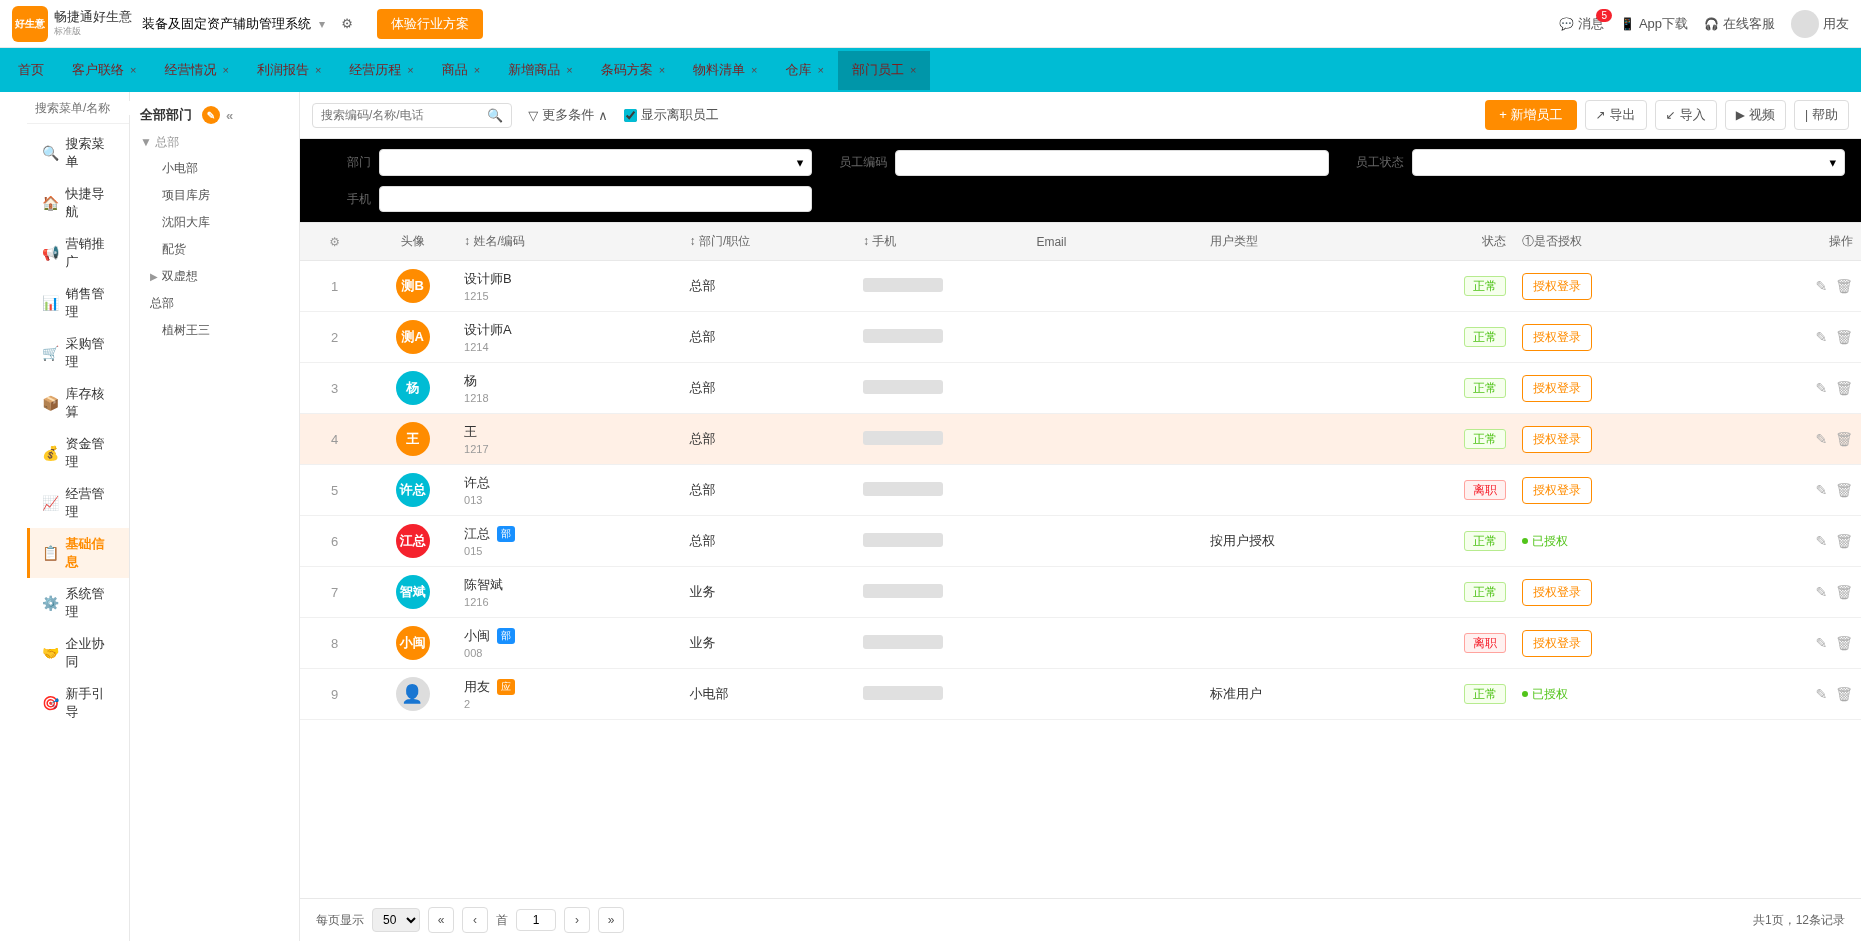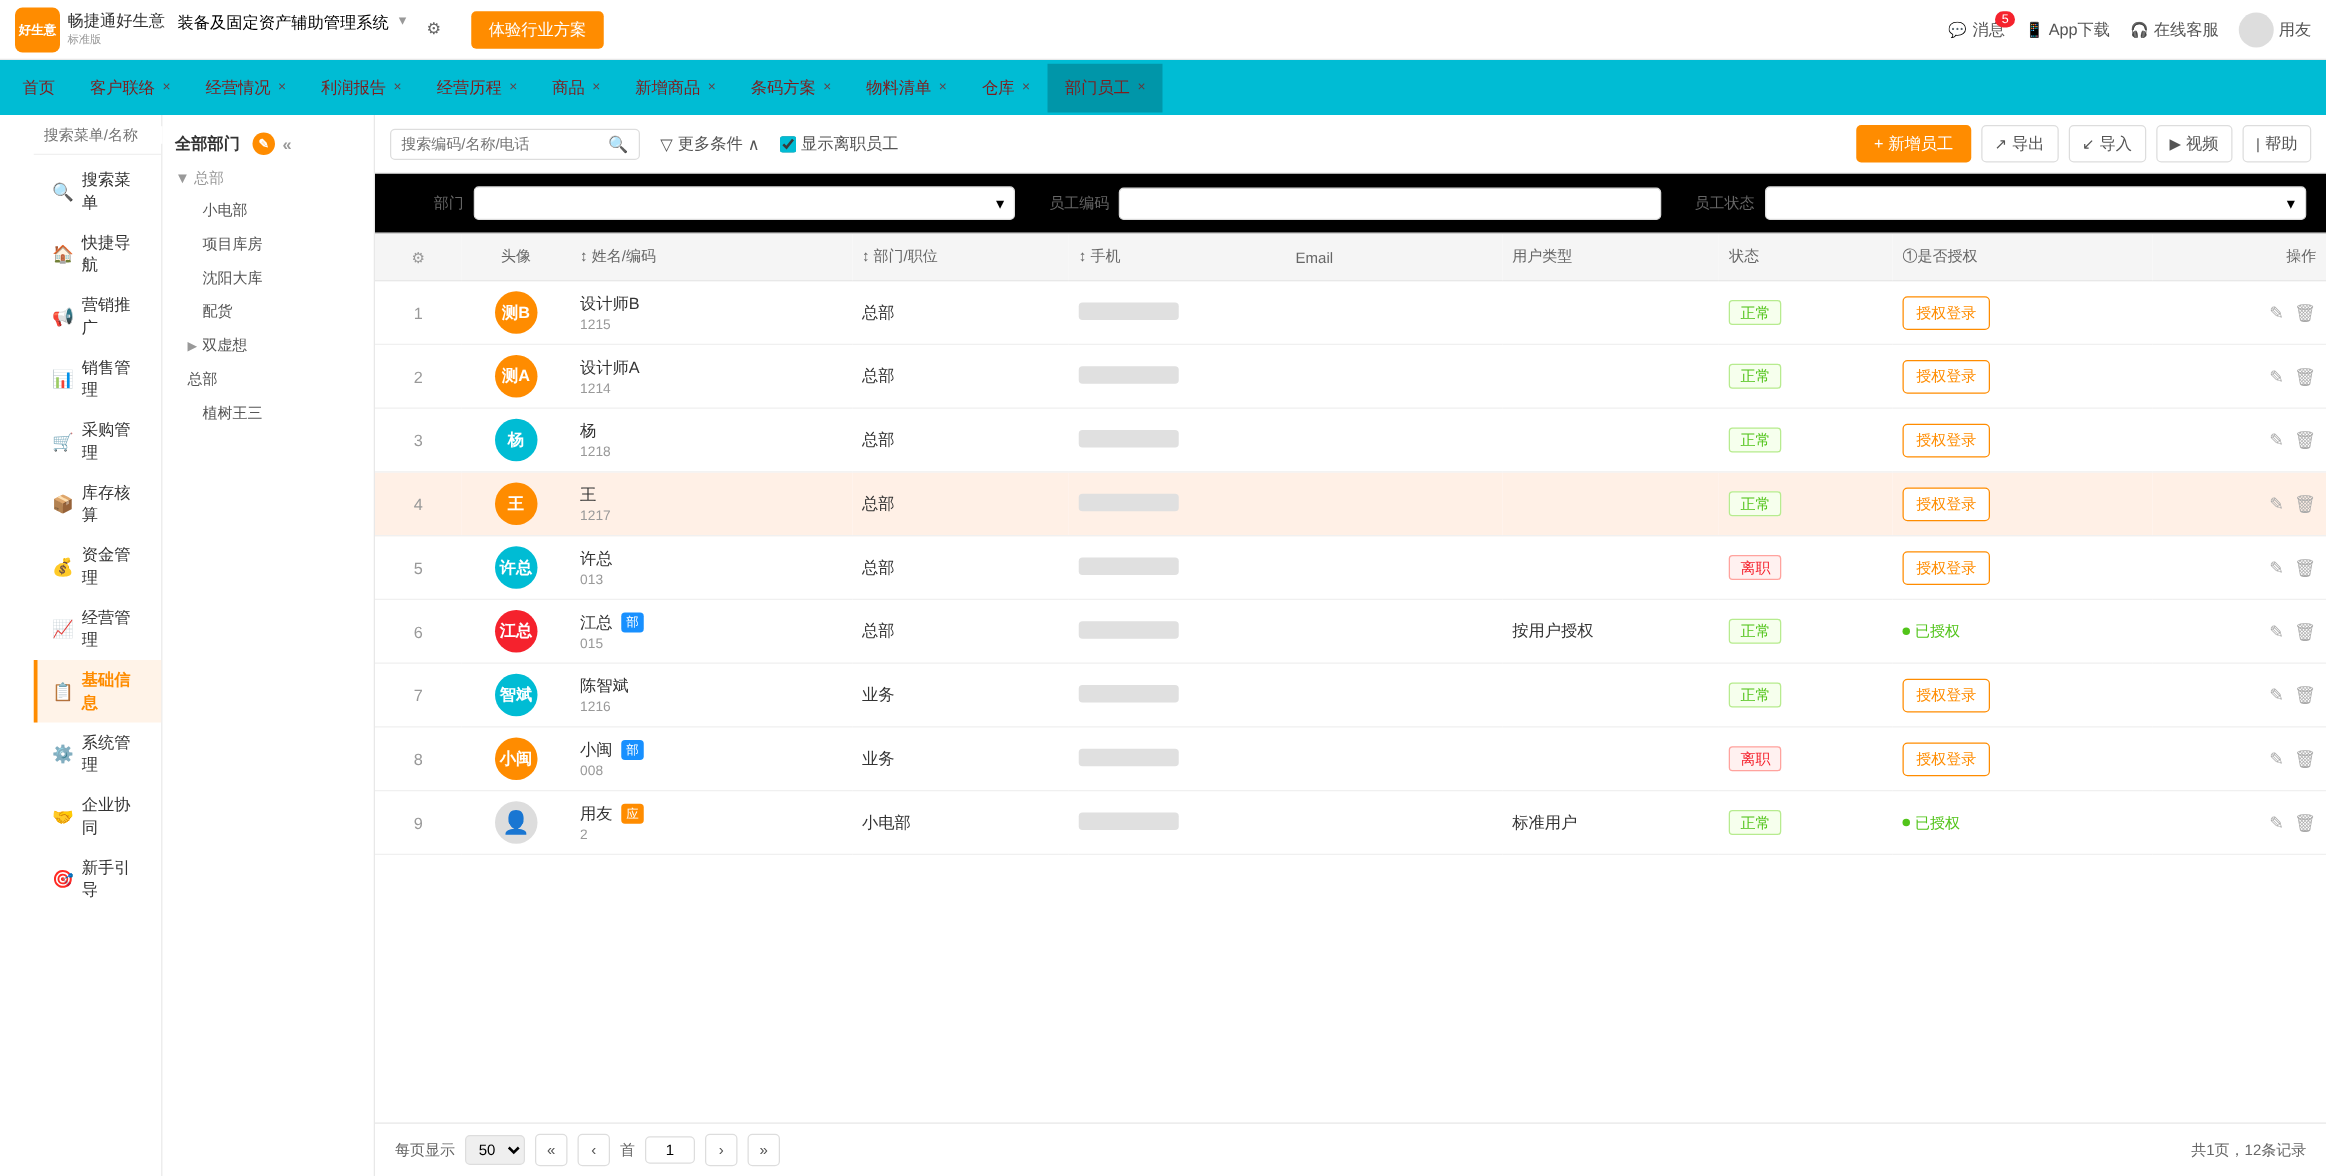--- a/index.html
+++ b/index.html
@@ -4,21 +4,21 @@
   <style>
     * { box-sizing: border-box; margin: 0; padding: 0; font-family: 'Microsoft YaHei', Arial, sans-serif; font-size: 13px; }
     body { background: #f5f5f5; display: flex; flex-direction: column; height: 941px; overflow: hidden; }
 
     
     .top-bar { background: #fff; height: 48px; display: flex; align-items: center; padding: 0 12px; border-bottom: 1px solid #e8e8e8; flex-shrink: 0; }
     .logo-area { display: flex; align-items: center; gap: 6px; width: 130px; }
     .logo-icon { width: 36px; height: 36px; background: #ff8c00; border-radius: 6px; display: flex; align-items: center; justify-content: center; color: white; font-size: 10px; font-weight: bold; }
     .logo-text { font-size: 11px; color: #333; line-height: 1.3; }
     .logo-badge { font-size: 9px; color: #999; }
-    .system-title { flex: 1; display: flex; align-items: flex-start; gap: 8px; }
+    .system-title { flex: 1; display: flex; align-items: center; gap: 8px; }
     .title-arrow { color: #999; font-size: 12px; }
     .gear-btn { width: 28px; height: 28px; display: flex; align-items: center; justify-content: center; cursor: pointer; color: #666; }
     .trial-btn { background: #ff8c00; color: white; border: none; padding: 6px 14px; border-radius: 4px; cursor: pointer; font-size: 13px; margin-left: 8px; }
     .top-right { display: flex; align-items: center; gap: 16px; margin-left: auto; }
     .top-right-item { display: flex; align-items: center; gap: 4px; color: #555; cursor: pointer; font-size: 12px; position: relative; }
     .badge { background: #f5222d; color: white; border-radius: 10px; font-size: 10px; padding: 1px 5px; position: absolute; top: -6px; right: -8px; }
     .user-avatar { width: 28px; height: 28px; background: #ddd; border-radius: 50%; }
 
     
     .nav-bar { background: #00bcd4; height: 44px; display: flex; align-items: center; padding: 0 4px; flex-shrink: 0; overflow: hidden; }
@@ -84,21 +84,21 @@
     tbody tr { border-bottom: 1px solid #f0f0f0; }
     tbody tr.highlighted { background: #fff0e6; }
     tbody td { padding: 8px 8px; color: #333; font-size: 13px; vertical-align: middle; }
     .col-idx { width: 40px; text-align: center; color: #999; }
     .col-avatar { width: 50px; text-align: center; }
     .col-name { width: 130px; }
     .col-dept { width: 100px; }
     .col-phone { width: 100px; }
     .col-email { width: 100px; }
     .col-utype { width: 100px; }
-    .col-status { width: 80px; }
+    .col-status { width: 80px; text-align: right; }
     .col-auth { width: 120px; }
     .col-op { width: 80px; text-align: right; }
 
     .avatar-circle { width: 34px; height: 34px; border-radius: 50%; display: flex; align-items: center; justify-content: center; color: white; font-size: 13px; font-weight: bold; margin: 0 auto; }
     .name-code { display: flex; flex-direction: column; }
     .name-text { font-size: 13px; color: #333; display: flex; align-items: center; gap: 4px; }
     .code-text { font-size: 11px; color: #999; margin-top: 2px; }
     .status-normal { color: #52c41a; background: #f6ffed; border: 1px solid #b7eb8f; padding: 2px 8px; border-radius: 3px; font-size: 12px; }
     .status-resign { color: #f5222d; background: #fff1f0; border: 1px solid #ffa39e; padding: 2px 8px; border-radius: 3px; font-size: 12px; }
     .btn-auth { background: white; color: #ff8c00; border: 1px solid #ff8c00; padding: 4px 10px; border-radius: 4px; cursor: pointer; font-size: 12px; white-space: nowrap; }
@@ -284,20 +284,24 @@
           <div class="filter-row">
             <span class="filter-label">员工编码</span>
             <input class="filter-input" style="">
           </div>
           <div class="filter-row">
             <span class="filter-label">员工状态</span>
             <div class="filter-select" style="flex:1;">
               <span style="color:#ccc;font-size:12px;"></span>
                 <span>▾</span>
             </div>
+          </div>
+          <div class="filter-row">
+            <span class="filter-label">手机</span>
+            <input class="filter-input" style="">
           </div>
         </div>
 
         <div class="table-wrap">
           <table>
             <thead>
               <tr>
                 <th class="col-idx">⚙</th>
                 <th class="col-avatar">头像</th>
                 <th class="col-name">↕ 姓名/编码</th>

